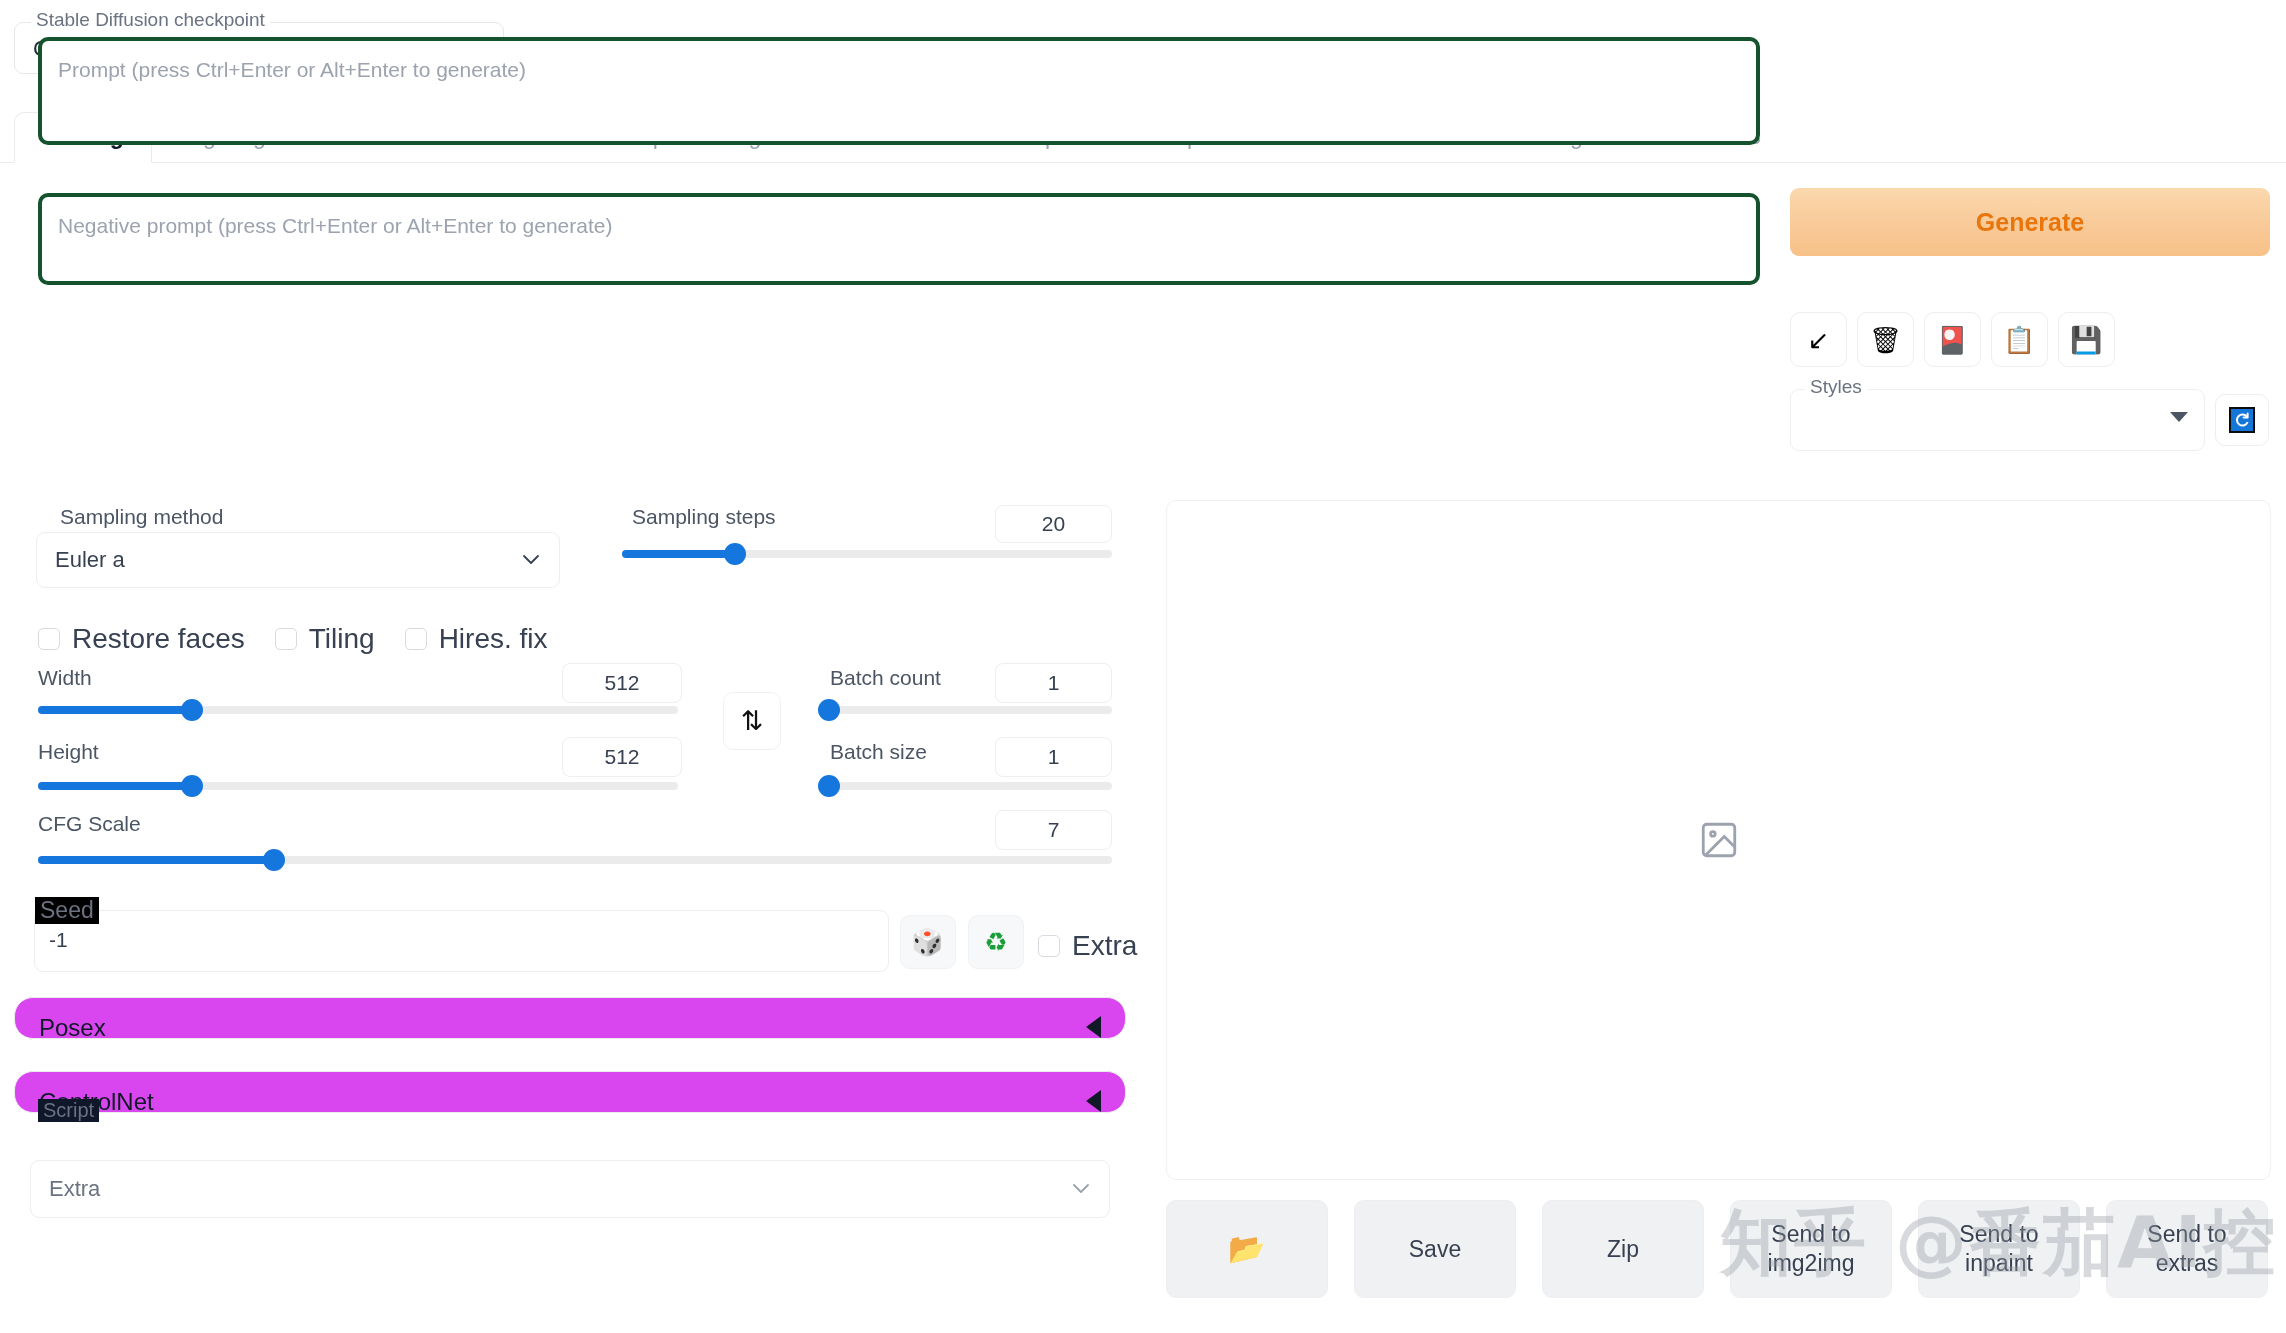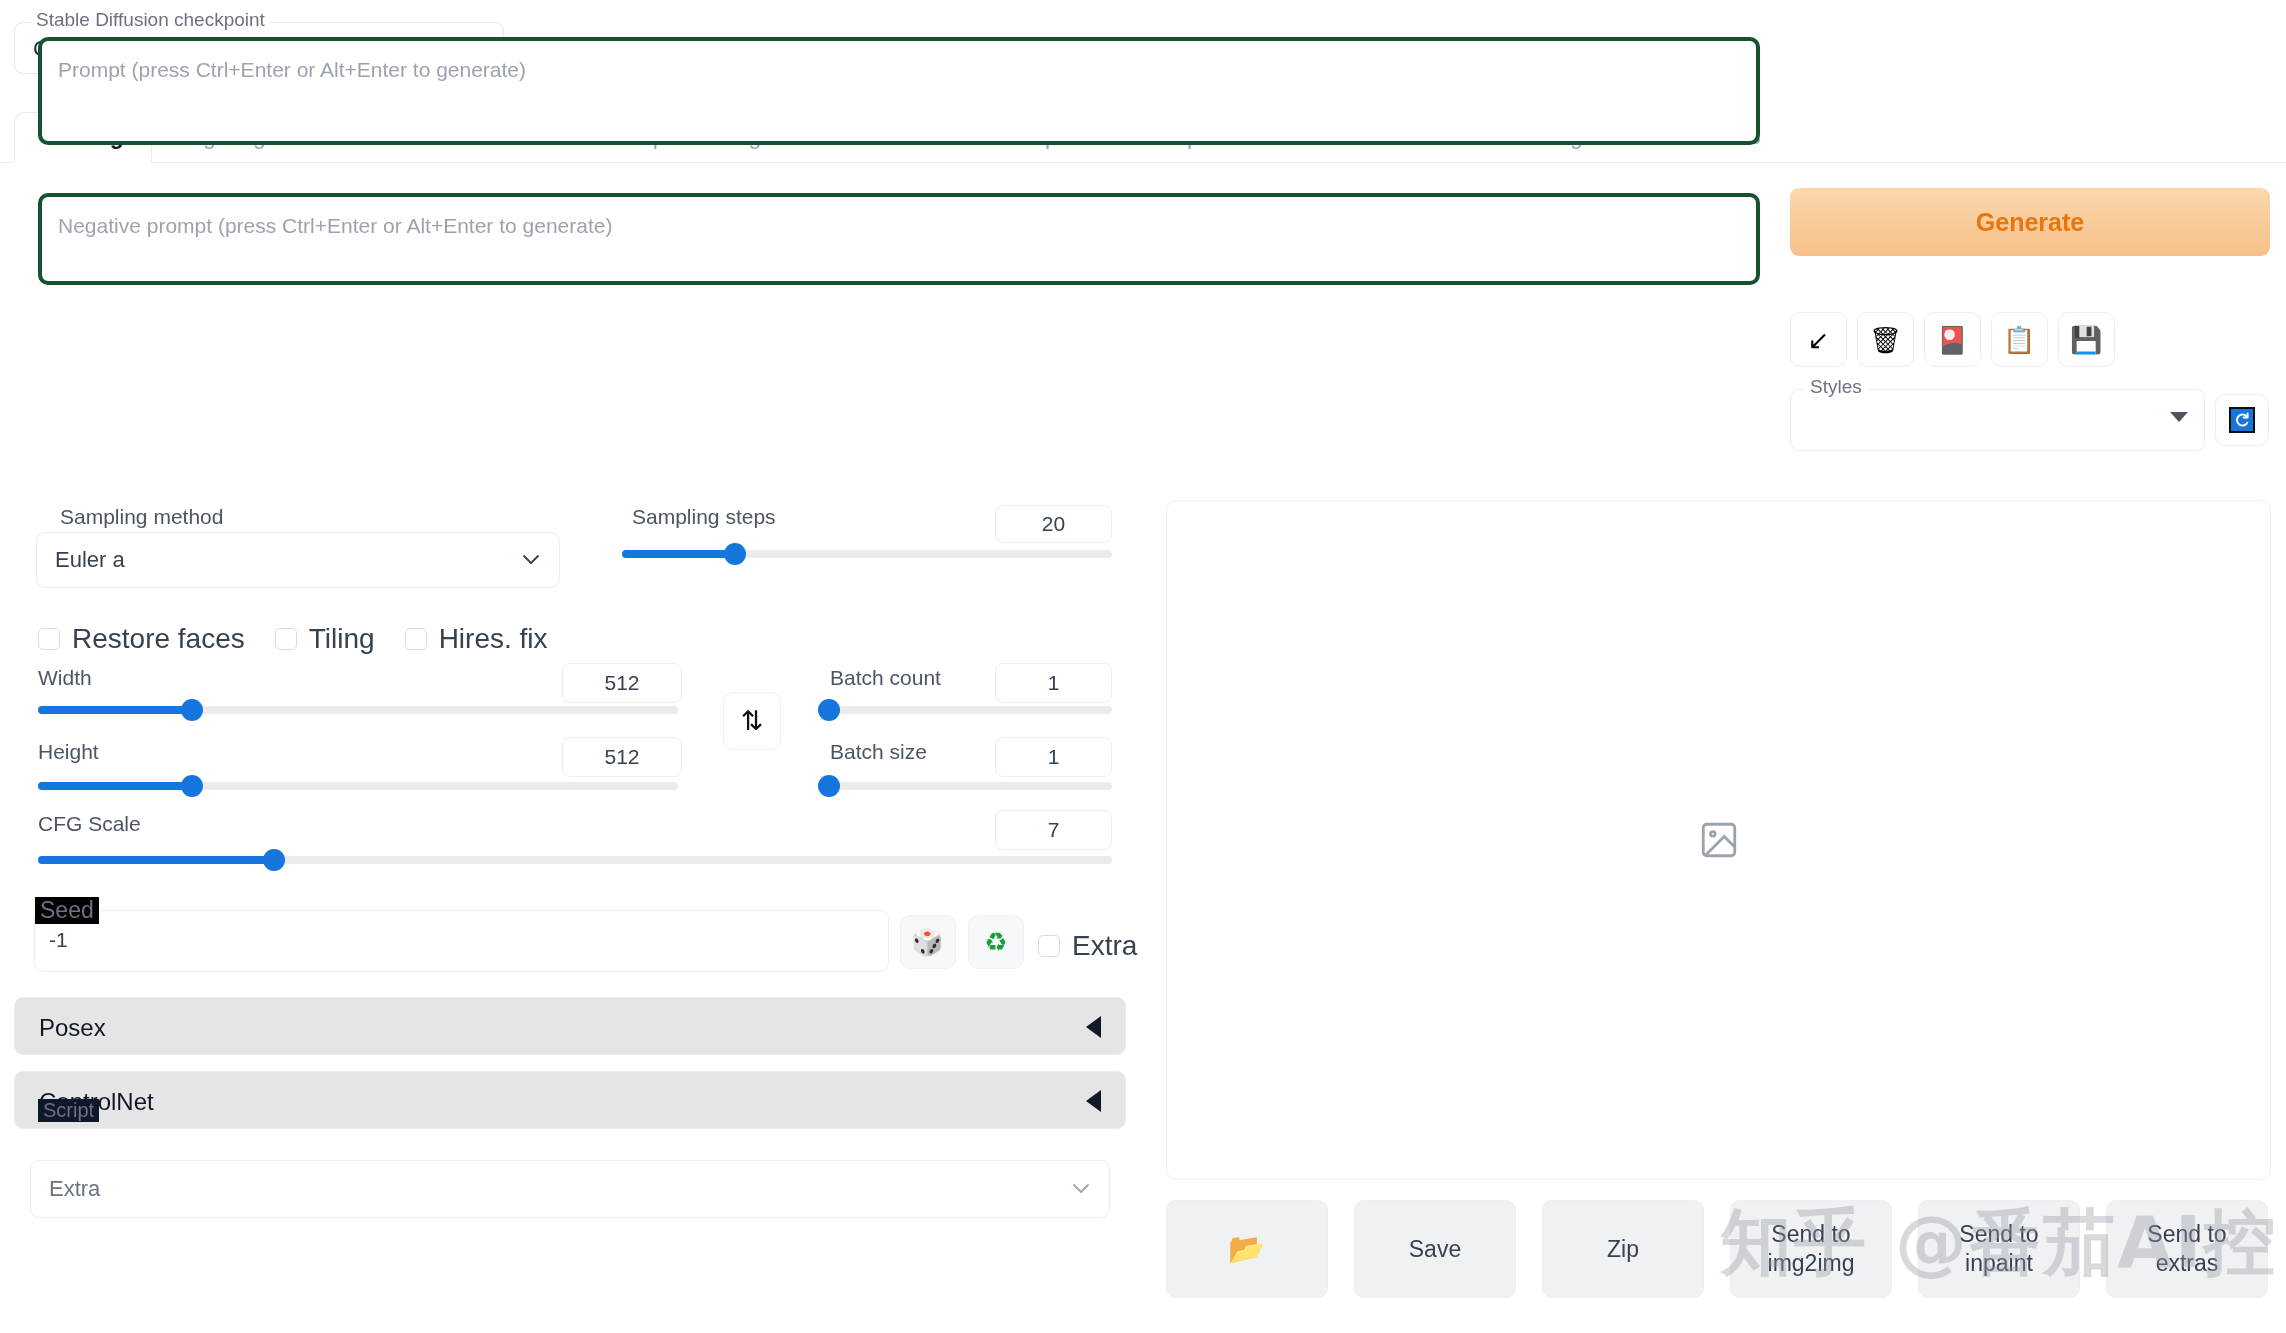--- a/index.html
+++ b/index.html
@@ -167,22 +167,22 @@
   .seed-btn {
     position: absolute; top: 915px; width: 56px; height: 54px;
     border: 1px solid #f0f1f3; border-radius: 10px; background: #f7f8f9;
     display: flex; align-items: center; justify-content: center; cursor: pointer; font-size: 26px;
   }
 
   .extra-cb { position: absolute; left: 1038px; top: 930px; display: flex; align-items: center; cursor: pointer; }
 
   
   .accordion {
-    position: absolute; left: 14px; width: 1112px; height: 58px;
-    border: 1px solid #ececec; border-radius: 9px; background: #e5e5e5;
+    position: absolute; left: 14px; width: 1112px; height: 42px;
+    border: 1px solid #ececec; border-radius: 19px; background: #d946ef;
   }
   .acc-title { position: absolute; left: 24px; top: 16px; font-size: 24px; color: #111827; }
   .acc-caret { position: absolute; right: 24px; top: 18px; width: 0; height: 0;
     border-top: 11px solid transparent; border-bottom: 11px solid transparent;
     border-right: 15px solid #111827; }
 
   .script-wrap {
     position: absolute; left: 18px; top: 1113px; width: 1100px; height: 62px;
   }
   .script-legend { position: absolute; left: 0; top: -14px; background:#0f172a; padding:0 5px;

